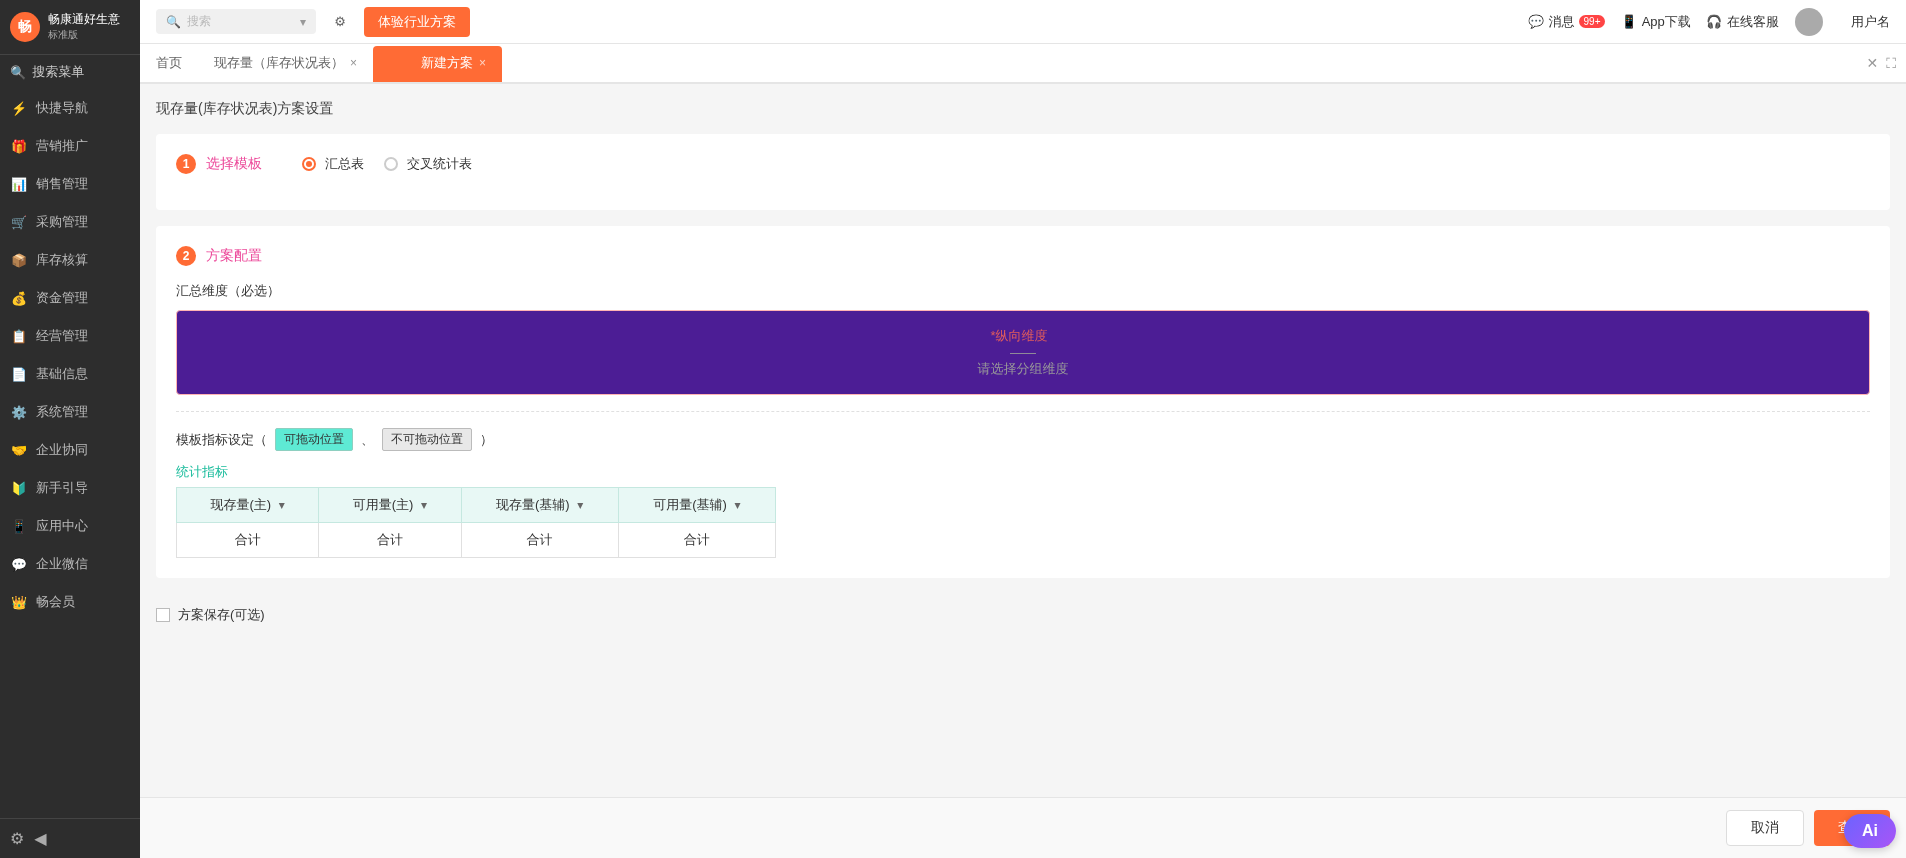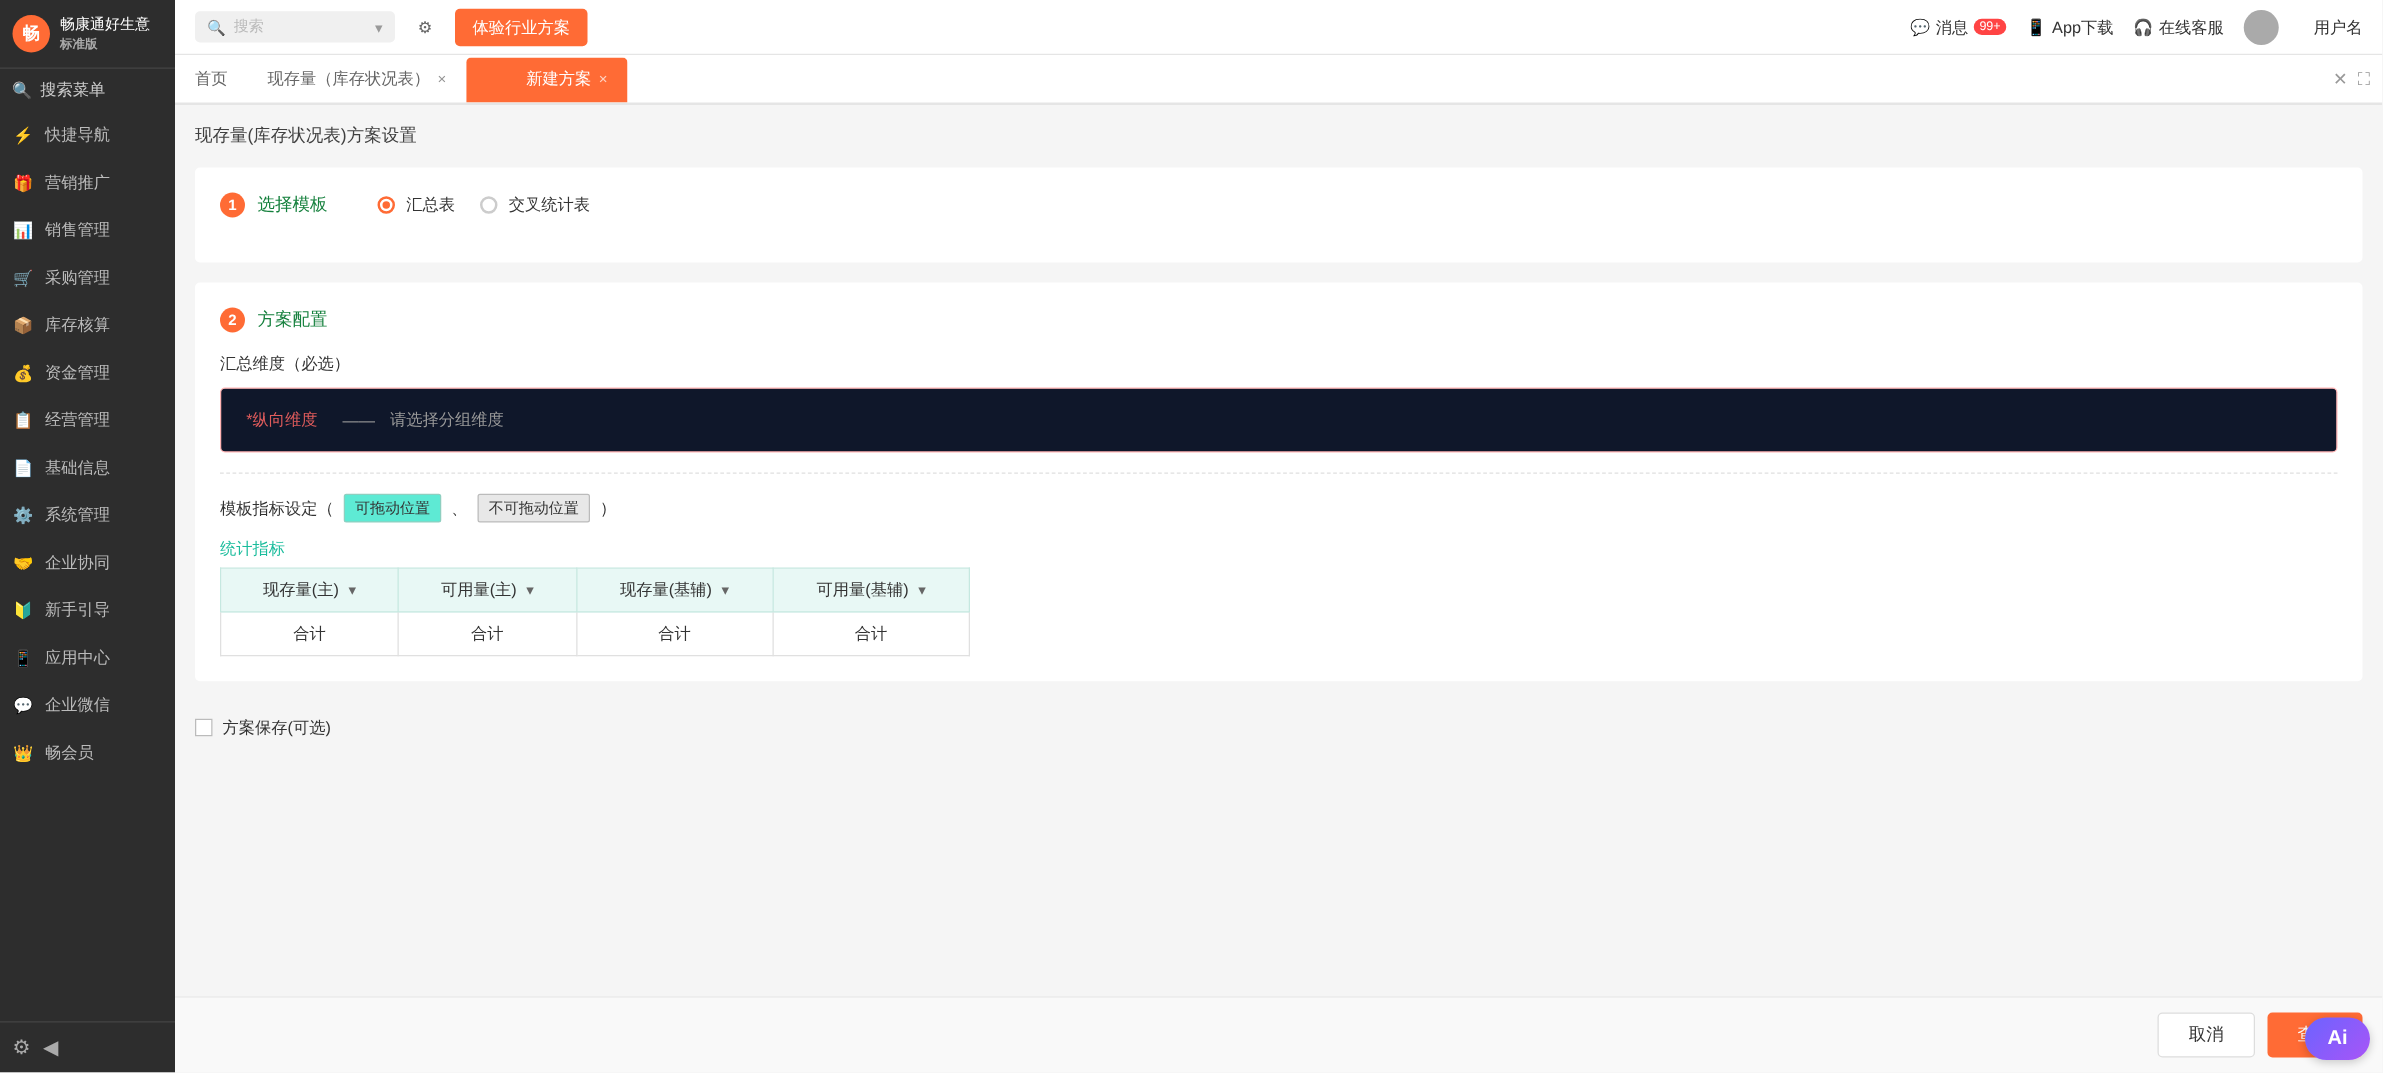--- a/index.html
+++ b/index.html
@@ -23,21 +23,21 @@
       gap: 8px;
     }
     .sidebar-logo-icon {
       width: 30px; height: 30px;
       background: #ff6b35;
       border-radius: 50%;
       display: flex; align-items: center; justify-content: center;
       color: white; font-weight: bold; font-size: 14px;
     }
     .sidebar-logo-text { font-size: 12px; color: #fff; line-height: 1.3; }
-    .sidebar-logo-sub { font-size: 10px; color: #aaa; font-weight: bold; }
+    .sidebar-logo-sub { font-size: 10px; color: #aaa; }
     .sidebar-search {
       padding: 8px 10px;
       display: flex; align-items: center; gap: 6px;
       cursor: pointer; color: #ccc; font-size: 13px;
     }
     .sidebar-item {
       padding: 10px 10px;
       display: flex; align-items: center; gap: 8px;
       cursor: pointer; color: #bbb; font-size: 13px;
     }
@@ -165,21 +165,21 @@
     .step-header {
       display: flex; align-items: center; gap: 10px; margin-bottom: 16px;
     }
     .step-num {
       width: 20px; height: 20px;
       background: #ff6b35; color: white;
       border-radius: 50%; font-size: 12px; font-weight: bold;
       display: flex; align-items: center; justify-content: center;
       flex-shrink: 0;
     }
-    .step-label { font-size: 14px; color: #15803d; font-weight: 500; }
+    .step-label { font-size: 14px; color: #ec4899; font-weight: 500; }
 
     
     .radio-group {
       display: flex; align-items: center; gap: 20px; margin-left: 30px;
     }
     .radio-item {
       display: flex; align-items: center; gap: 9px; cursor: pointer;
       font-size: 13px; color: #333;
     }
     .radio-circle {
@@ -194,26 +194,26 @@
       border-radius: 50%; background: #ff6b35;
     }
 
     .divider { border: none; border-top: 1px dashed #e0e0e0; margin: 16px 0; }
 
     
     .config-label { font-size: 13px; color: #333; margin-bottom: 10px; }
 
     
     .dimension-area {
-      background: #0f172a;
+      background: #4c1d95;
       border: 1px solid #ffb3b3;
       border-radius: 4px;
       padding: 16px 20px;
       margin-bottom: 16px;
-      display: flex; align-items: center;
+      display: flex; align-items: center; flex-direction: column;
     }
     .dimension-required { color: #e05c5c; margin-right: 8px; font-size: 13px; }
     .dimension-arrow { color: #999; margin: 0 12px; }
     .dimension-placeholder { color: #999; font-size: 13px; }
 
     
     .indicator-settings {
       margin-bottom: 12px;
       font-size: 13px; color: #333;
       display: flex; align-items: center; gap: 8px;

